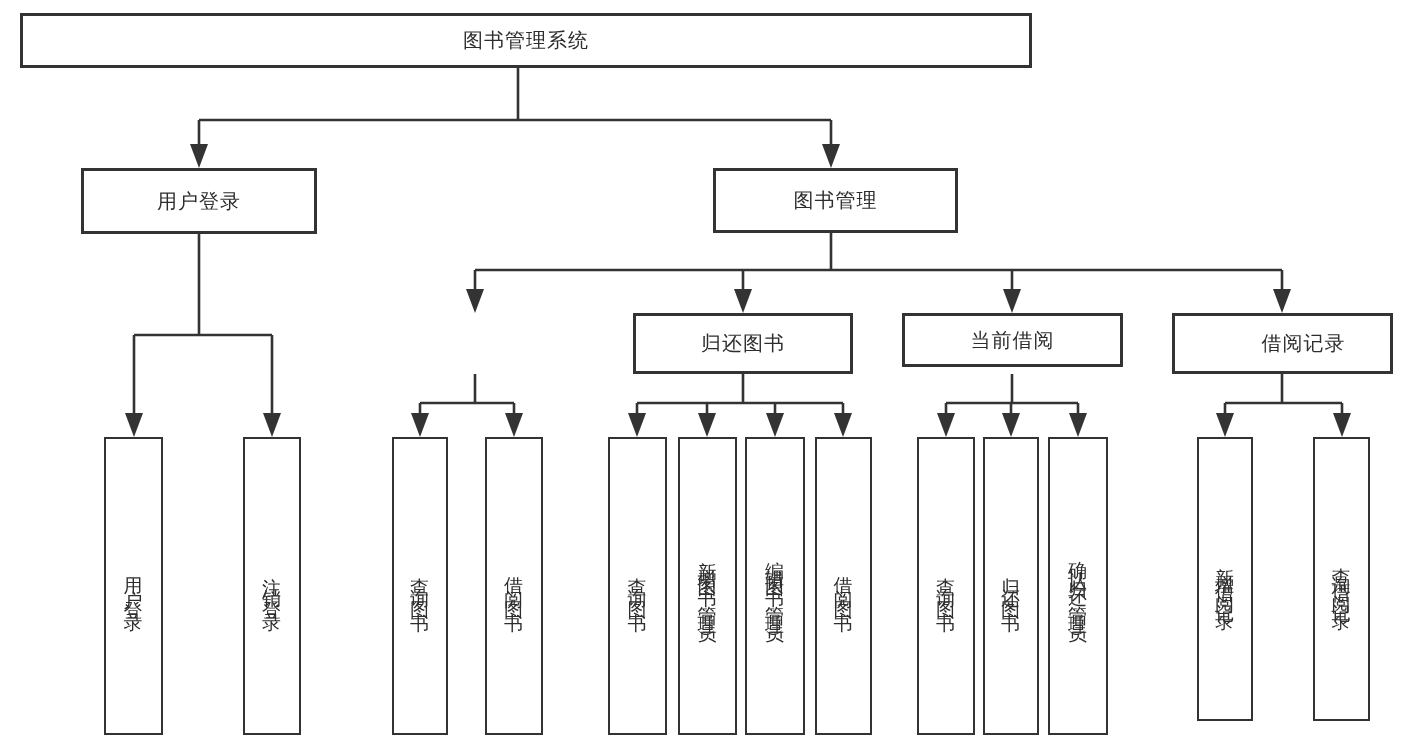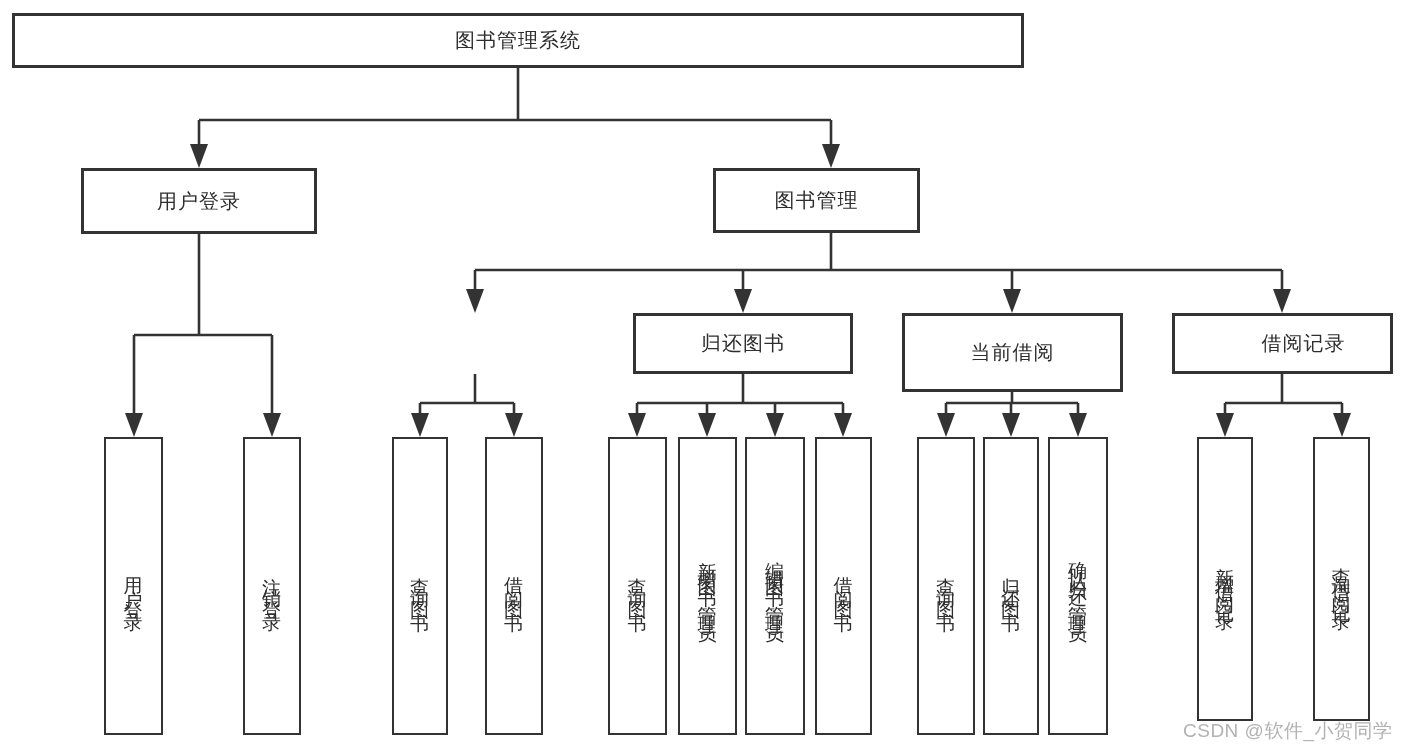--- a/index.html
+++ b/index.html
@@ -103,27 +103,27 @@
     <path d="M1012 374 V403 M946 403 H1078 M946 403 V419 M1011 403 V419 M1078 403 V419"></path>
     <polygon points="946,437 937,413 955,413"></polygon>
     <polygon points="1011,437 1002,413 1020,413"></polygon>
     <polygon points="1078,437 1069,413 1087,413"></polygon>
 
     <path d="M1282 374 V403 M1225 403 H1342 M1225 403 V419 M1342 403 V419"></path>
     <polygon points="1225,437 1216,413 1234,413"></polygon>
     <polygon points="1342,437 1333,413 1351,413"></polygon>
   </svg>
 
-  <div class="node" style="left:12px; top:13px; width:1012px; height:55px;text-align:right;">图书管理系统</div>
+  <div class="node" style="left:20px; top:13px; width:1012px; height:55px;text-align:right;">图书管理系统</div>
 
   <div class="node" style="left:81px; top:168px; width:236px; height:66px;">用户登录</div>
-  <div class="node" style="left:713px; top:168px; width:207px; height:65px;">图书管理</div>
+  <div class="node" style="left:713px; top:168px; width:245px; height:65px;">图书管理</div>
 
   <div class="node" style="left:633px; top:313px; width:220px; height:61px;">归还图书</div>
-  <div class="node" style="left:902px; top:313px; width:221px; height:79px;">当前借阅</div>
+  <div class="node" style="left:902px; top:313px; width:221px; height:54px;">当前借阅</div>
   <div class="node" style="left:1172px; top:313px; width:221px; height:61px;padding-left:42px;">借阅记录</div>
 
   <div class="node leaf" style="left:104px; top:437px; width:59px; height:298px;">
     <span class="vtext">用户登录</span>
   </div>
   <div class="node leaf" style="left:243px; top:437px; width:58px; height:298px;">
     <span class="vtext">注销登录</span>
   </div>
 
   <div class="node leaf" style="left:392px; top:437px; width:56px; height:298px;">
@@ -156,15 +156,14 @@
     <span class="vtext">确认归还（管理员）</span>
   </div>
 
   <div class="node leaf long" style="left:1197px; top:437px; width:56px; height:284px;">
     <span class="vtext">新增借阅记录</span>
   </div>
   <div class="node leaf long" style="left:1313px; top:437px; width:57px; height:284px;">
     <span class="vtext">查询借阅记录</span>
   </div>
 
-  <div id="watermark">CSDN @软件_小贺同学</div>
 
 </div>
 
 </body></html>

